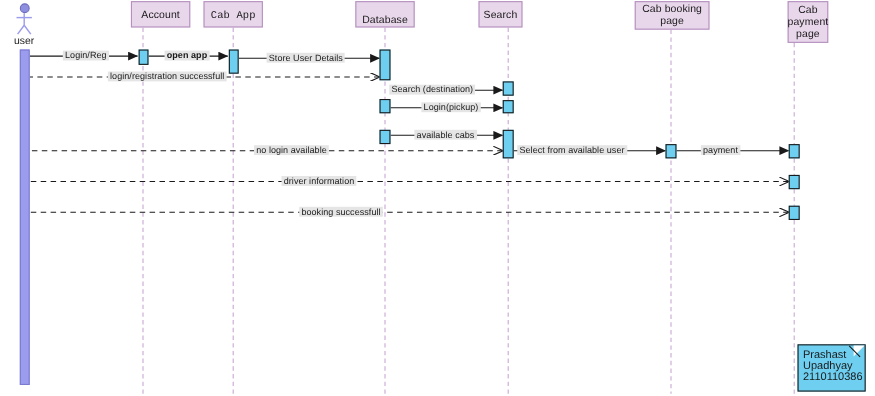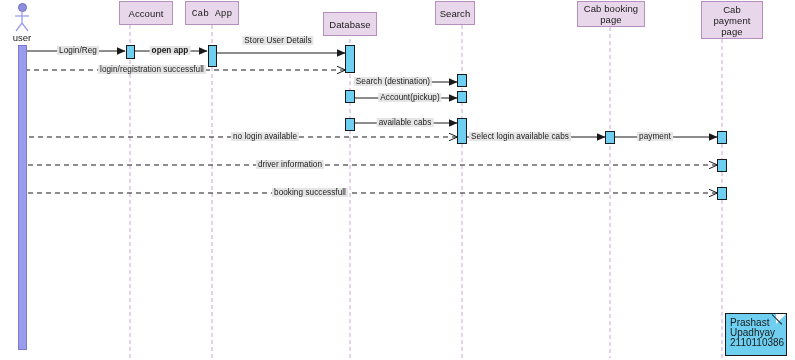--- a/index.html
+++ b/index.html
@@ -162,31 +162,31 @@
       </g>
   </svg>
 
   <div id="participants-layer">
       <div class="participant" style="left: 103px; top: 1px; width: 54px; height: 24px; margin-left: 16px;">
         <span class="participant-label">Account</span>
       </div>
       <div class="participant" style="left: 185px; top: 1px; width: 54px; height: 24px; font-family: Liberation Mono, monospace;">
         <span class="participant-label">Cab App</span>
       </div>
-      <div class="participant" style="left: 323px; top: 12px; width: 54px; height: 24px;">
+      <div class="participant" style="left: 323px; top: 1px; width: 54px; height: 24px; align-items: flex-end;">
         <span class="participant-label">Database</span>
       </div>
       <div class="participant" style="left: 435px; top: 1px; width: 40px; height: 24px;">
         <span class="participant-label">Search</span>
       </div>
       <div class="participant" style="left: 577px; top: 1px; width: 68px; height: 26px; justify-content: center;">
         <span class="participant-label">Cab booking
 page</span>
       </div>
-      <div class="participant" style="left: 701px; top: 1px; width: 62px; height: 38px;">
+      <div class="participant" style="left: 716px; top: 1px; width: 37px; height: 38px;">
         <span class="participant-label">Cab
 payment
 page</span>
       </div>
     </div>
 
   <div class="actor-head" id="actor-head" style="left: 17.5px; top: 3px;"></div>
   <div class="actor-label" id="actor-label" style="left: -3px; top: 32px; width: 50px;">user</div>
   <div class="actor-activation" id="actor-activation" style="left: 18px; top: 45px; width: 9px; height: 305px;"></div>
 
@@ -201,26 +201,26 @@
       <div class="activation" style="left: 457px; top: 118px; width: 10px; height: 26px;"></div>
       <div class="activation" style="left: 605px; top: 131px; width: 10px; height: 13px;"></div>
       <div class="activation" style="left: 717px; top: 131px; width: 10px; height: 13px;"></div>
       <div class="activation" style="left: 717px; top: 159px; width: 10px; height: 13px;"></div>
       <div class="activation" style="left: 717px; top: 187px; width: 10px; height: 13px;"></div>
     </div>
 
   <div id="labels-layer">
       <div class="msg-label" style="left: 78px; top: 46px;">Login/Reg</div>
       <div class="msg-label" style="left: 170px; top: 46px; font-weight: bold;">open app</div>
-      <div class="msg-label" style="left: 278px; top: 36px; text-align: center;">Store User Details</div>
+      <div class="msg-label" style="left: 278px; top: 48px; text-align: center;">Store User Details</div>
       <div class="msg-label" style="left: 152px; top: 65px;">login/registration successfull</div>
       <div class="msg-label" style="left: 393px; top: 77px;">Search (destination)</div>
-      <div class="msg-label" style="left: 410px; top: 93px;">Account(pickup)</div>
+      <div class="msg-label" style="left: 410px; top: 93px;">Login(pickup)</div>
       <div class="msg-label" style="left: 405px; top: 118px; text-align: center;">available cabs</div>
-      <div class="msg-label" style="left: 520px; top: 132px;">Select login available cabs</div>
+      <div class="msg-label" style="left: 520px; top: 132px;">Select from available user</div>
       <div class="msg-label" style="left: 655px; top: 132px;">payment</div>
       <div class="msg-label" style="left: 265px; top: 132px;">no login available</div>
       <div class="msg-label" style="left: 290px; top: 160px;">driver information</div>
       <div class="msg-label" style="left: 310px; top: 188px;">booking successfull</div>
     </div>
 
   <div class="note" id="note-box" style="left: 725px; top: 313px; width: 62px; height: 43px;">Prashast
 Upadhyay
 2110110386
     <span class="note-fold"></span>

